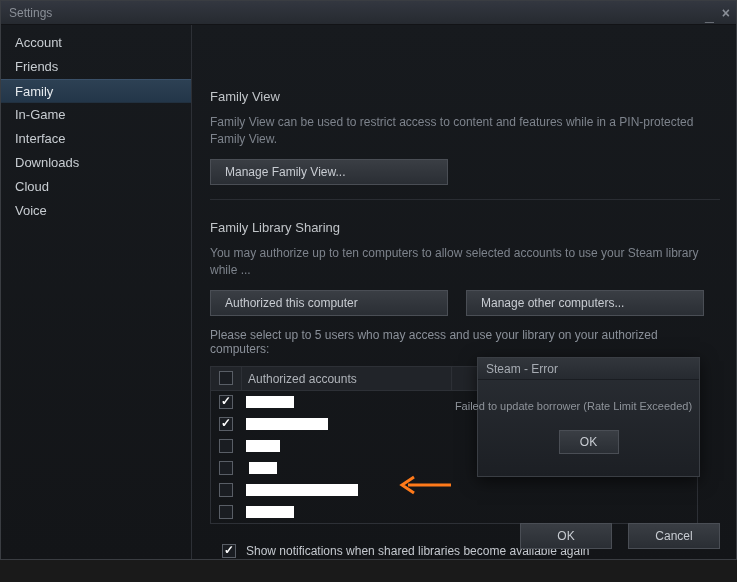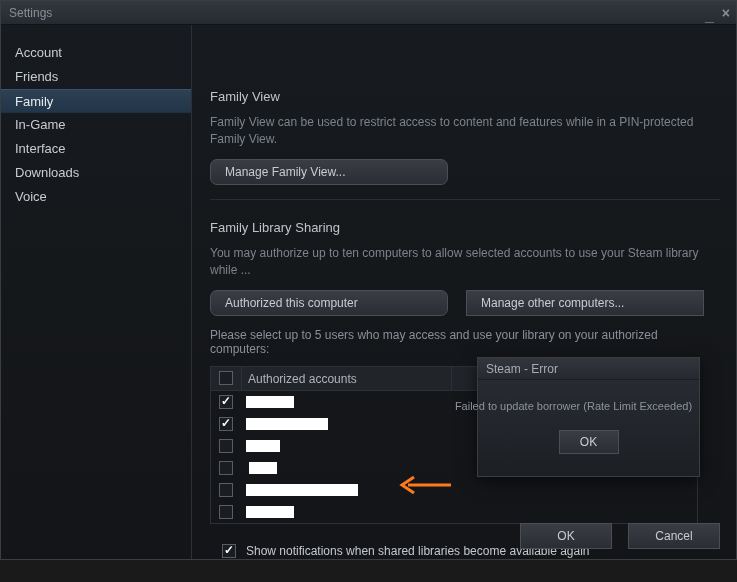--- a/index.html
+++ b/index.html
@@ -7,33 +7,33 @@
 
     .window { width: 737px; height: 560px; background: linear-gradient(180deg, #2a2d33 0%, #1e2024 8px, #171a1e 20px, #131518 100%); border: 1px solid #3a3d42; position: relative; }
 
     .titlebar { height: 24px; display: flex; align-items: center; justify-content: space-between; padding: 0 6px 0 8px; color: #8a8f97; font-size: 12px; background: linear-gradient(180deg, #333740 0%, #262a30 100%); border-bottom: 1px solid #121316; }
     .titlebar .controls { display: flex; gap: 8px; align-items: center; }
     .titlebar .underscore { font-weight: bold; position: relative; top: 3px; font-size: 16px; cursor: pointer; }
     .titlebar .close-x { font-weight: bold; font-size: 14px; cursor: pointer; }
 
     .body { display: flex; height: calc(100% - 24px); }
 
-    .sidebar { width: 191px; border-right: 1px solid #2d3036; padding-top: 16px; }
+    .sidebar { width: 191px; border-right: 1px solid #2d3036; padding-top: 6px; }
     .sidebar-item { height: 24px; line-height: 24px; padding-left: 14px; color: #c8cdd2; font-size: 13px; cursor: pointer; }
     .sidebar-item.selected { background: linear-gradient(180deg, #2d4154 0%, #233649 100%); border-top: 1px solid #3a5068; border-bottom: 1px solid #21303f; color: #e6eaee; }
 
     .content { flex: 1; padding: 14px 16px 12px 18px; color: #8a9099; font-size: 12px; position: relative; overflow: hidden; margin-top: 36px; }
 
     .section-title { color: #c0c4c8; font-size: 13px; margin: 20px 0 10px; }
     .section-title.first { margin-top: 14px; }
 
     .desc { color: #7d838c; line-height: 1.45; margin-bottom: 10px; max-width: 490px; }
 
     .btn { display: inline-flex; align-items: center; height: 26px; padding: 0 14px; background: linear-gradient(180deg, #3a3e44 0%, #2a2e34 100%); border: 1px solid #4a4e55; color: #c8ccd2; font-size: 12px; cursor: pointer; }
-    .btn.wide-left { width: 238px; border-radius: 7px; }
+    .btn.wide-left { width: 238px; }
     .btn.wide-right { width: 238px; margin-left: 18px; }
 
     .divider { border: none; border-top: 1px solid #2a2d33; margin: 14px 0 0; }
 
     .auth-row { display: flex; margin-top: 10px; }
 
     .note { margin: 12px 0 10px; color: #8a9099; }
 
     .table-wrap { border: 1px solid #2d3036; width: 488px; }
     .table-head { display: flex; align-items: center; height: 24px; background: #212429; border-bottom: 1px solid #2d3036; }
@@ -82,20 +82,21 @@
 
   <div class="body">
 
     <div class="sidebar">
       <div class="sidebar-item">Account</div>
       <div class="sidebar-item">Friends</div>
       <div class="sidebar-item selected">Family</div>
       <div class="sidebar-item">In-Game</div>
       <div class="sidebar-item">Interface</div>
       <div class="sidebar-item">Downloads</div>
+      <div class="sidebar-item">Cloud</div>
       <div class="sidebar-item">Voice</div>
     </div>
 
     <div class="content">
 
       <div class="section-title first">Family View</div>
       <div class="desc">Family View can be used to restrict access to content and features while in a PIN-protected Family View.</div>
       <button class="btn wide-left">Manage Family View...</button>
 
       <hr class="divider">

